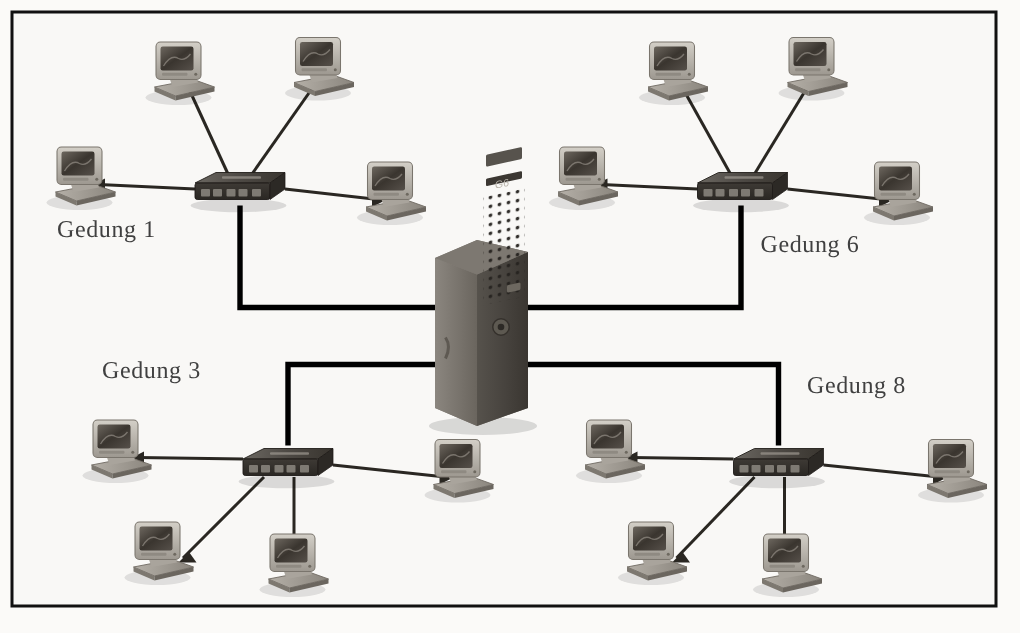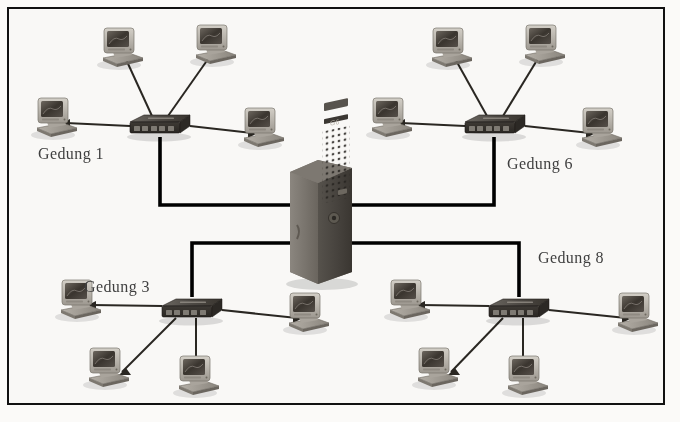--- a/index.html
+++ b/index.html
@@ -39,21 +39,21 @@
     position: absolute;
     font-family: "Liberation Serif", serif;
     font-size: 16px;
     color: #404040;
     letter-spacing: 0.4px;
     white-space: nowrap;
     line-height: 1;
   }
   #label-g1 { left: 38px; top: 146px; }
   #label-g2 { left: 507px; top: 156px; }
-  #label-g3 { left: 84px; top: 240px; margin-top: 39px; }
+  #label-g3 { left: 68px; top: 240px; }
   #label-g4 { left: 538px; top: 250px; }
 </style>
 </head>
 <body>
 
 <div id="canvas">
 
   <div id="frame"></div>
 
   <svg id="diagram-svg" viewBox="0 0 680 422">

